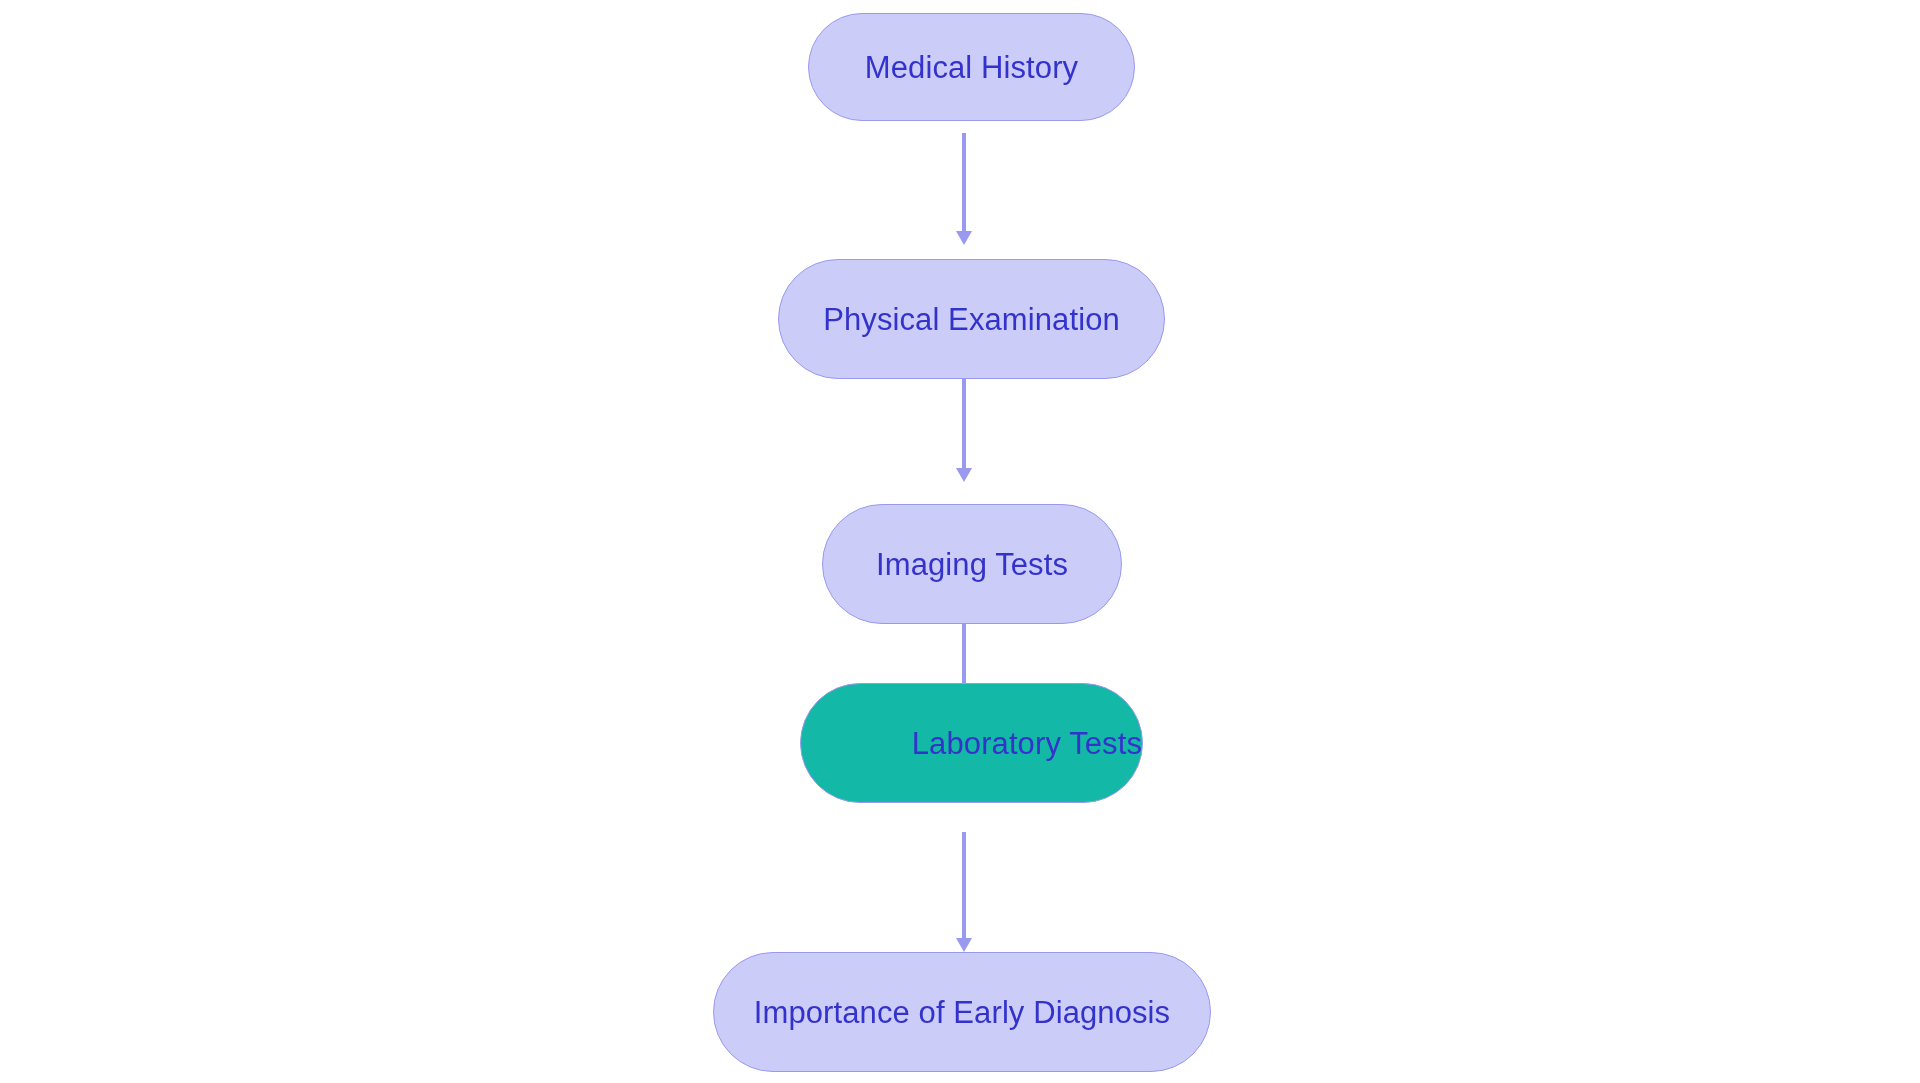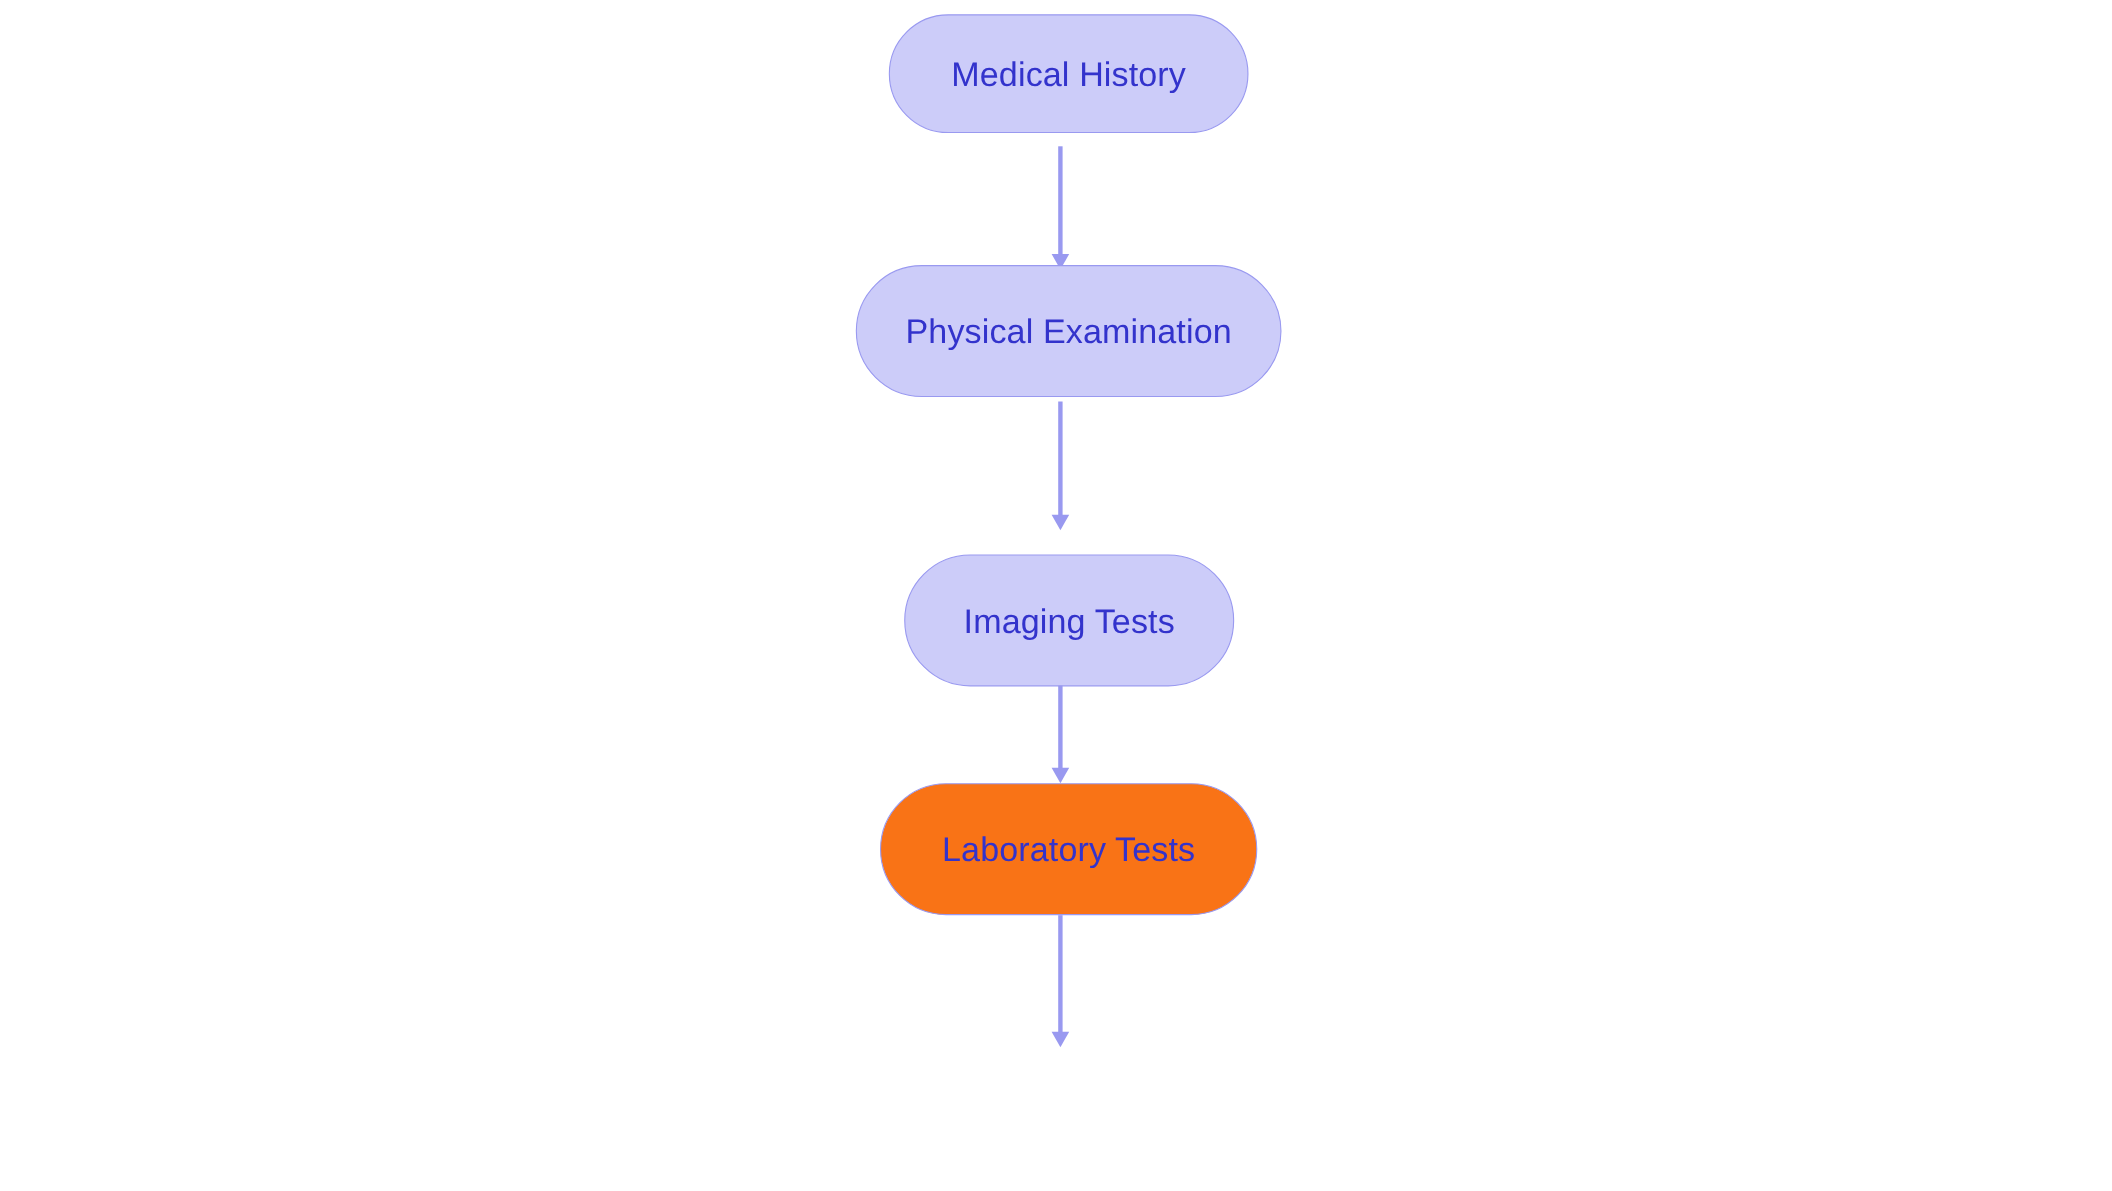--- a/index.html
+++ b/index.html
@@ -79,26 +79,29 @@
       <svg width="20" height="120" viewBox="0 0 20 120">
         <line x1="10" y1="0" x2="10" y2="107" stroke="#9999f0" stroke-width="4"></line>
         <polygon points="2,106 18,106 10,120" fill="#9999f0"></polygon>
       </svg>
     </div>
 
   <div class="flow-node" id="node-0" style="left: 808px; top: 13px; width: 327px; height: 108px; border-radius: 60px; font-size: 31px; background: rgb(204, 204, 249); border-color: rgb(153, 153, 240); color: rgb(51, 51, 204);">
     <span class="node-label">Medical History</span>
   </div>
 
-  <div class="flow-node" id="node-1" style="left: 778px; top: 241px; width: 387px; height: 120px; border-radius: 60px; font-size: 31px; background: rgb(204, 204, 249); border-color: rgb(153, 153, 240); color: rgb(51, 51, 204);">
+  <div class="flow-node" id="node-1" style="left: 778px; top: 259px; width: 387px; height: 120px; border-radius: 60px; font-size: 31px; background: rgb(204, 204, 249); border-color: rgb(153, 153, 240); color: rgb(51, 51, 204);">
     <span class="node-label">Physical Examination</span>
   </div>
 
   <div class="flow-node" id="node-2" style="left: 822px; top: 504px; width: 300px; height: 120px; border-radius: 60px; font-size: 31px; background: rgb(204, 204, 249); border-color: rgb(153, 153, 240); color: rgb(51, 51, 204);">
     <span class="node-label">Imaging Tests</span>
   </div>
 
-  <div class="flow-node" id="node-3" style="left: 800px; top: 712px; width: 343px; height: 120px; border-radius: 60px; font-size: 31px; background: #f97316; border-color: rgb(153, 153, 240); color: rgb(51, 51, 204);">
+  <div class="flow-node" id="node-3" style="left: 800px; top: 683px; width: 343px; height: 120px; border-radius: 60px; font-size: 31px; background: #14b8a6; border-color: rgb(153, 153, 240); color: rgb(51, 51, 204); justify-content: flex-end;">
     <span class="node-label">Laboratory Tests</span>
   </div>
 
+  <div class="flow-node" id="node-4" style="left: 713px; top: 952px; width: 498px; height: 120px; border-radius: 60px; font-size: 31px; background: rgb(204, 204, 249); border-color: rgb(153, 153, 240); color: rgb(51, 51, 204);">
+    <span class="node-label">Importance of Early Diagnosis</span>
+  </div>
 
 </div>
 
 </body></html>

